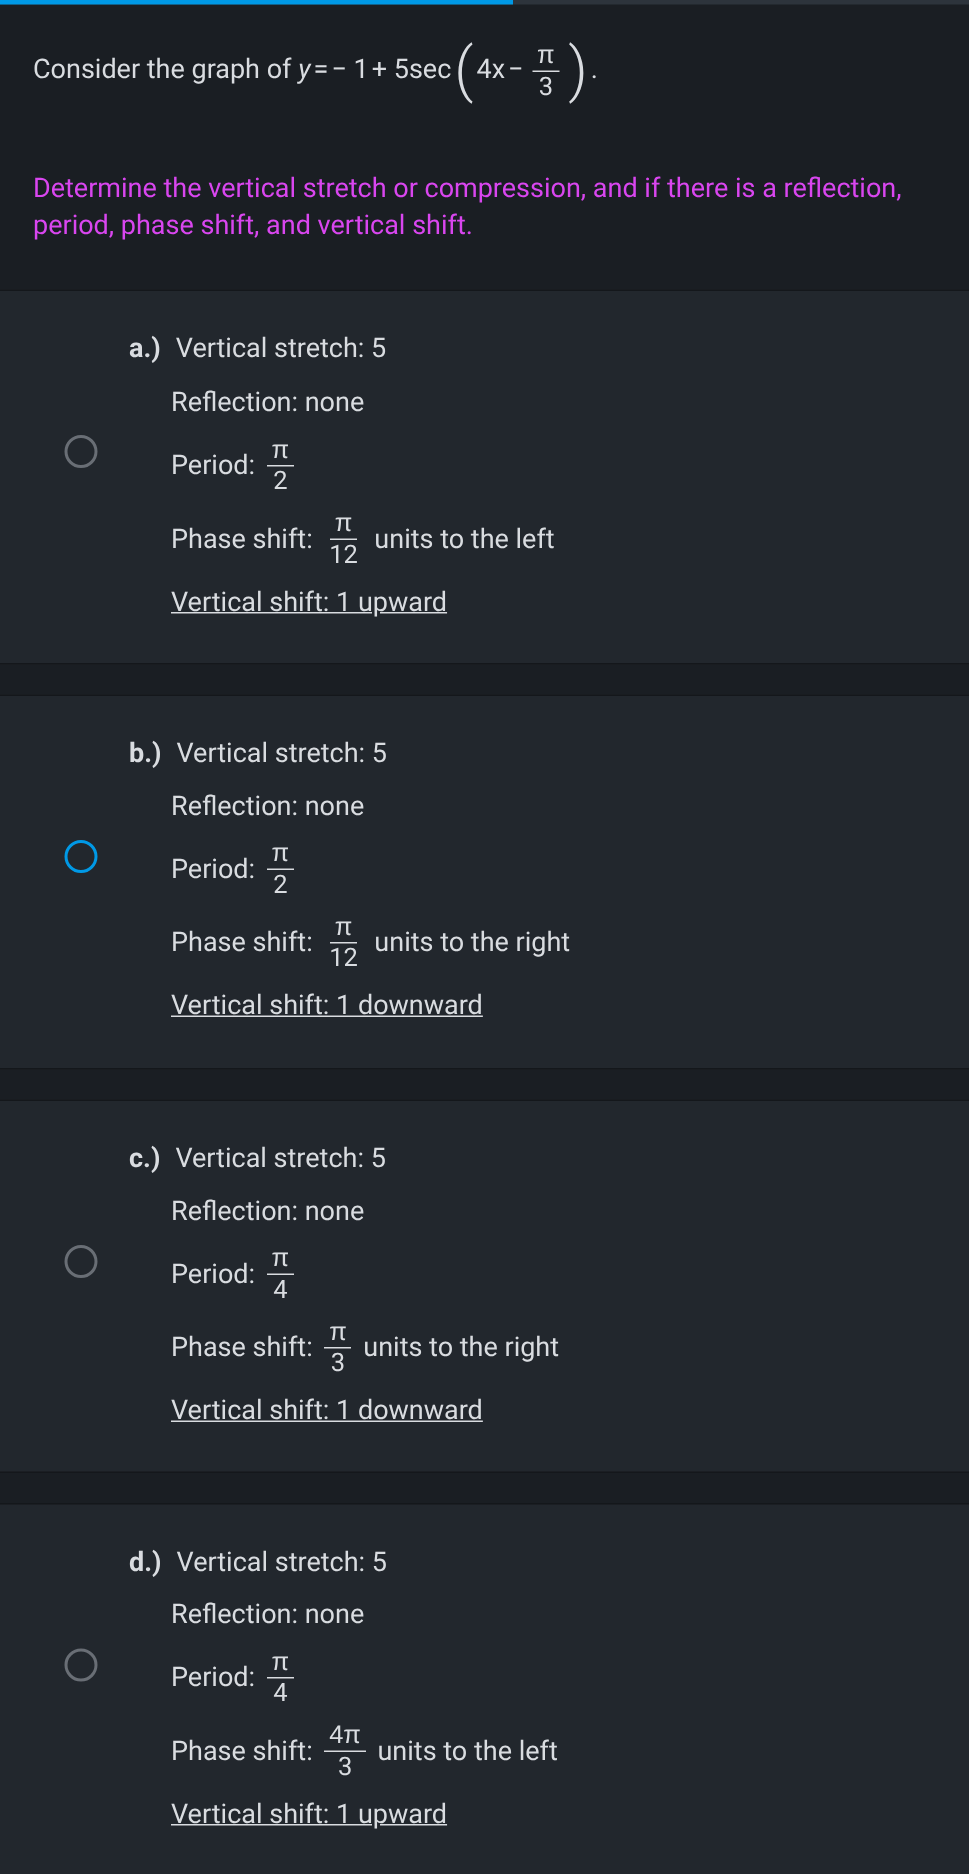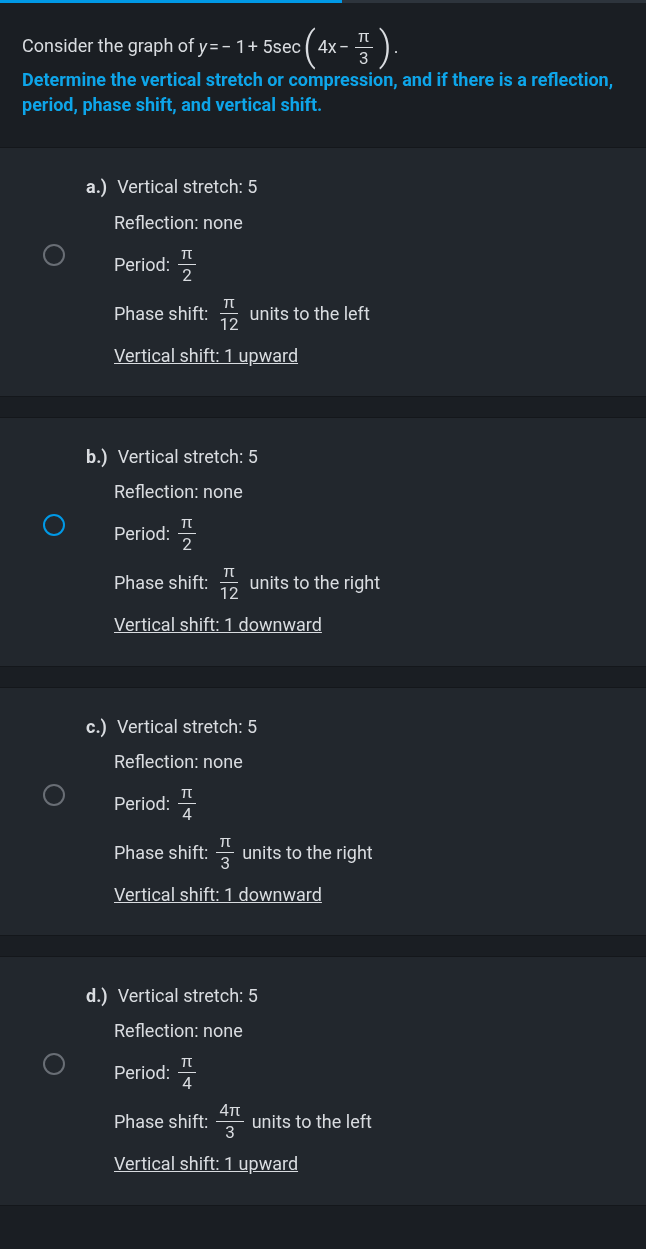--- a/index.html
+++ b/index.html
@@ -19,31 +19,32 @@
   .progress-fill {
     height: 3px;
     background: #0099e6;
     width: 53%;
   }
   .prompt {
     padding: 24px 22px 30px 22px;
     background: #1a1e23;
   }
   .prompt .line1 {
+    margin-bottom: 46px;
     white-space: nowrap;
   }
   .prompt .line1 .eq-wrap {
     display: inline-flex;
     align-items: center;
     gap: 2px;
     vertical-align: middle;
   }
   .prompt .line2 {
-    font-weight: 700;
-    color: #0ea5e9;
+    font-weight: 400;
+    color: #d946ef;
   }
   .option-block {
     background: #22272d;
     border-top: 1px solid #14171b;
     border-bottom: 1px solid #14171b;
     margin-bottom: 20px;
     display: flex;
     align-items: flex-start;
     padding: 26px 22px 28px 22px;
   }

